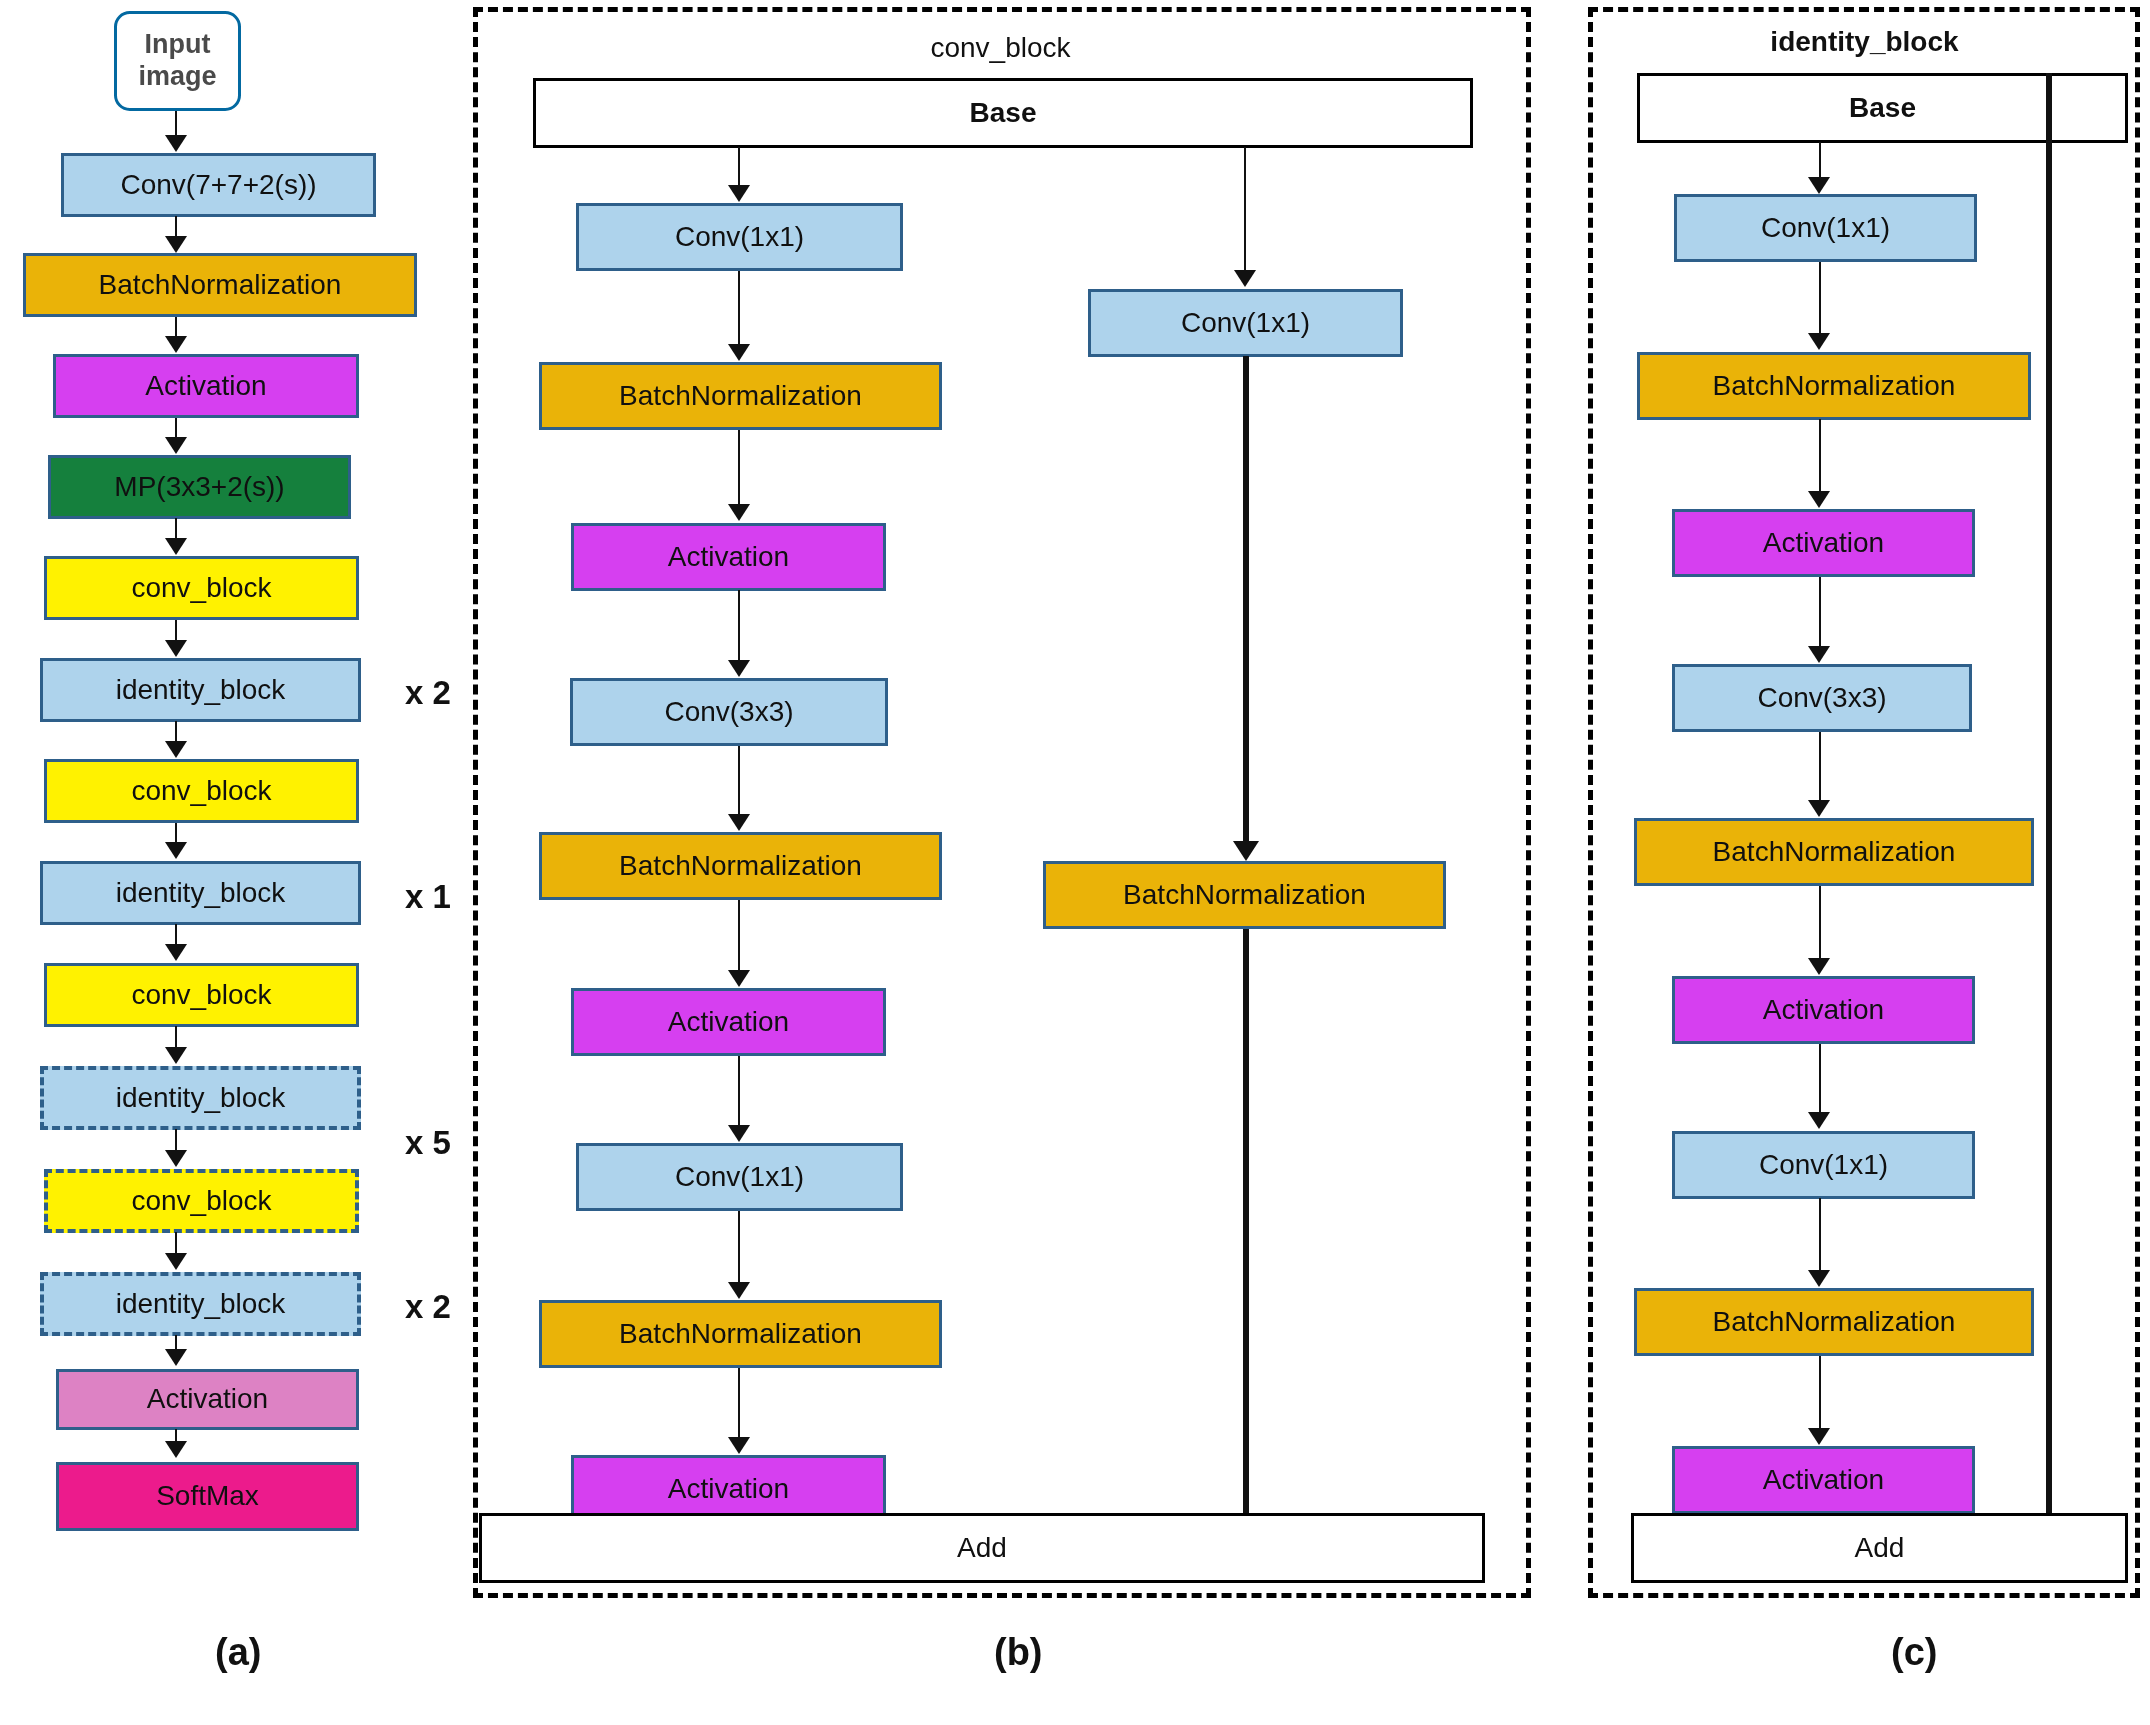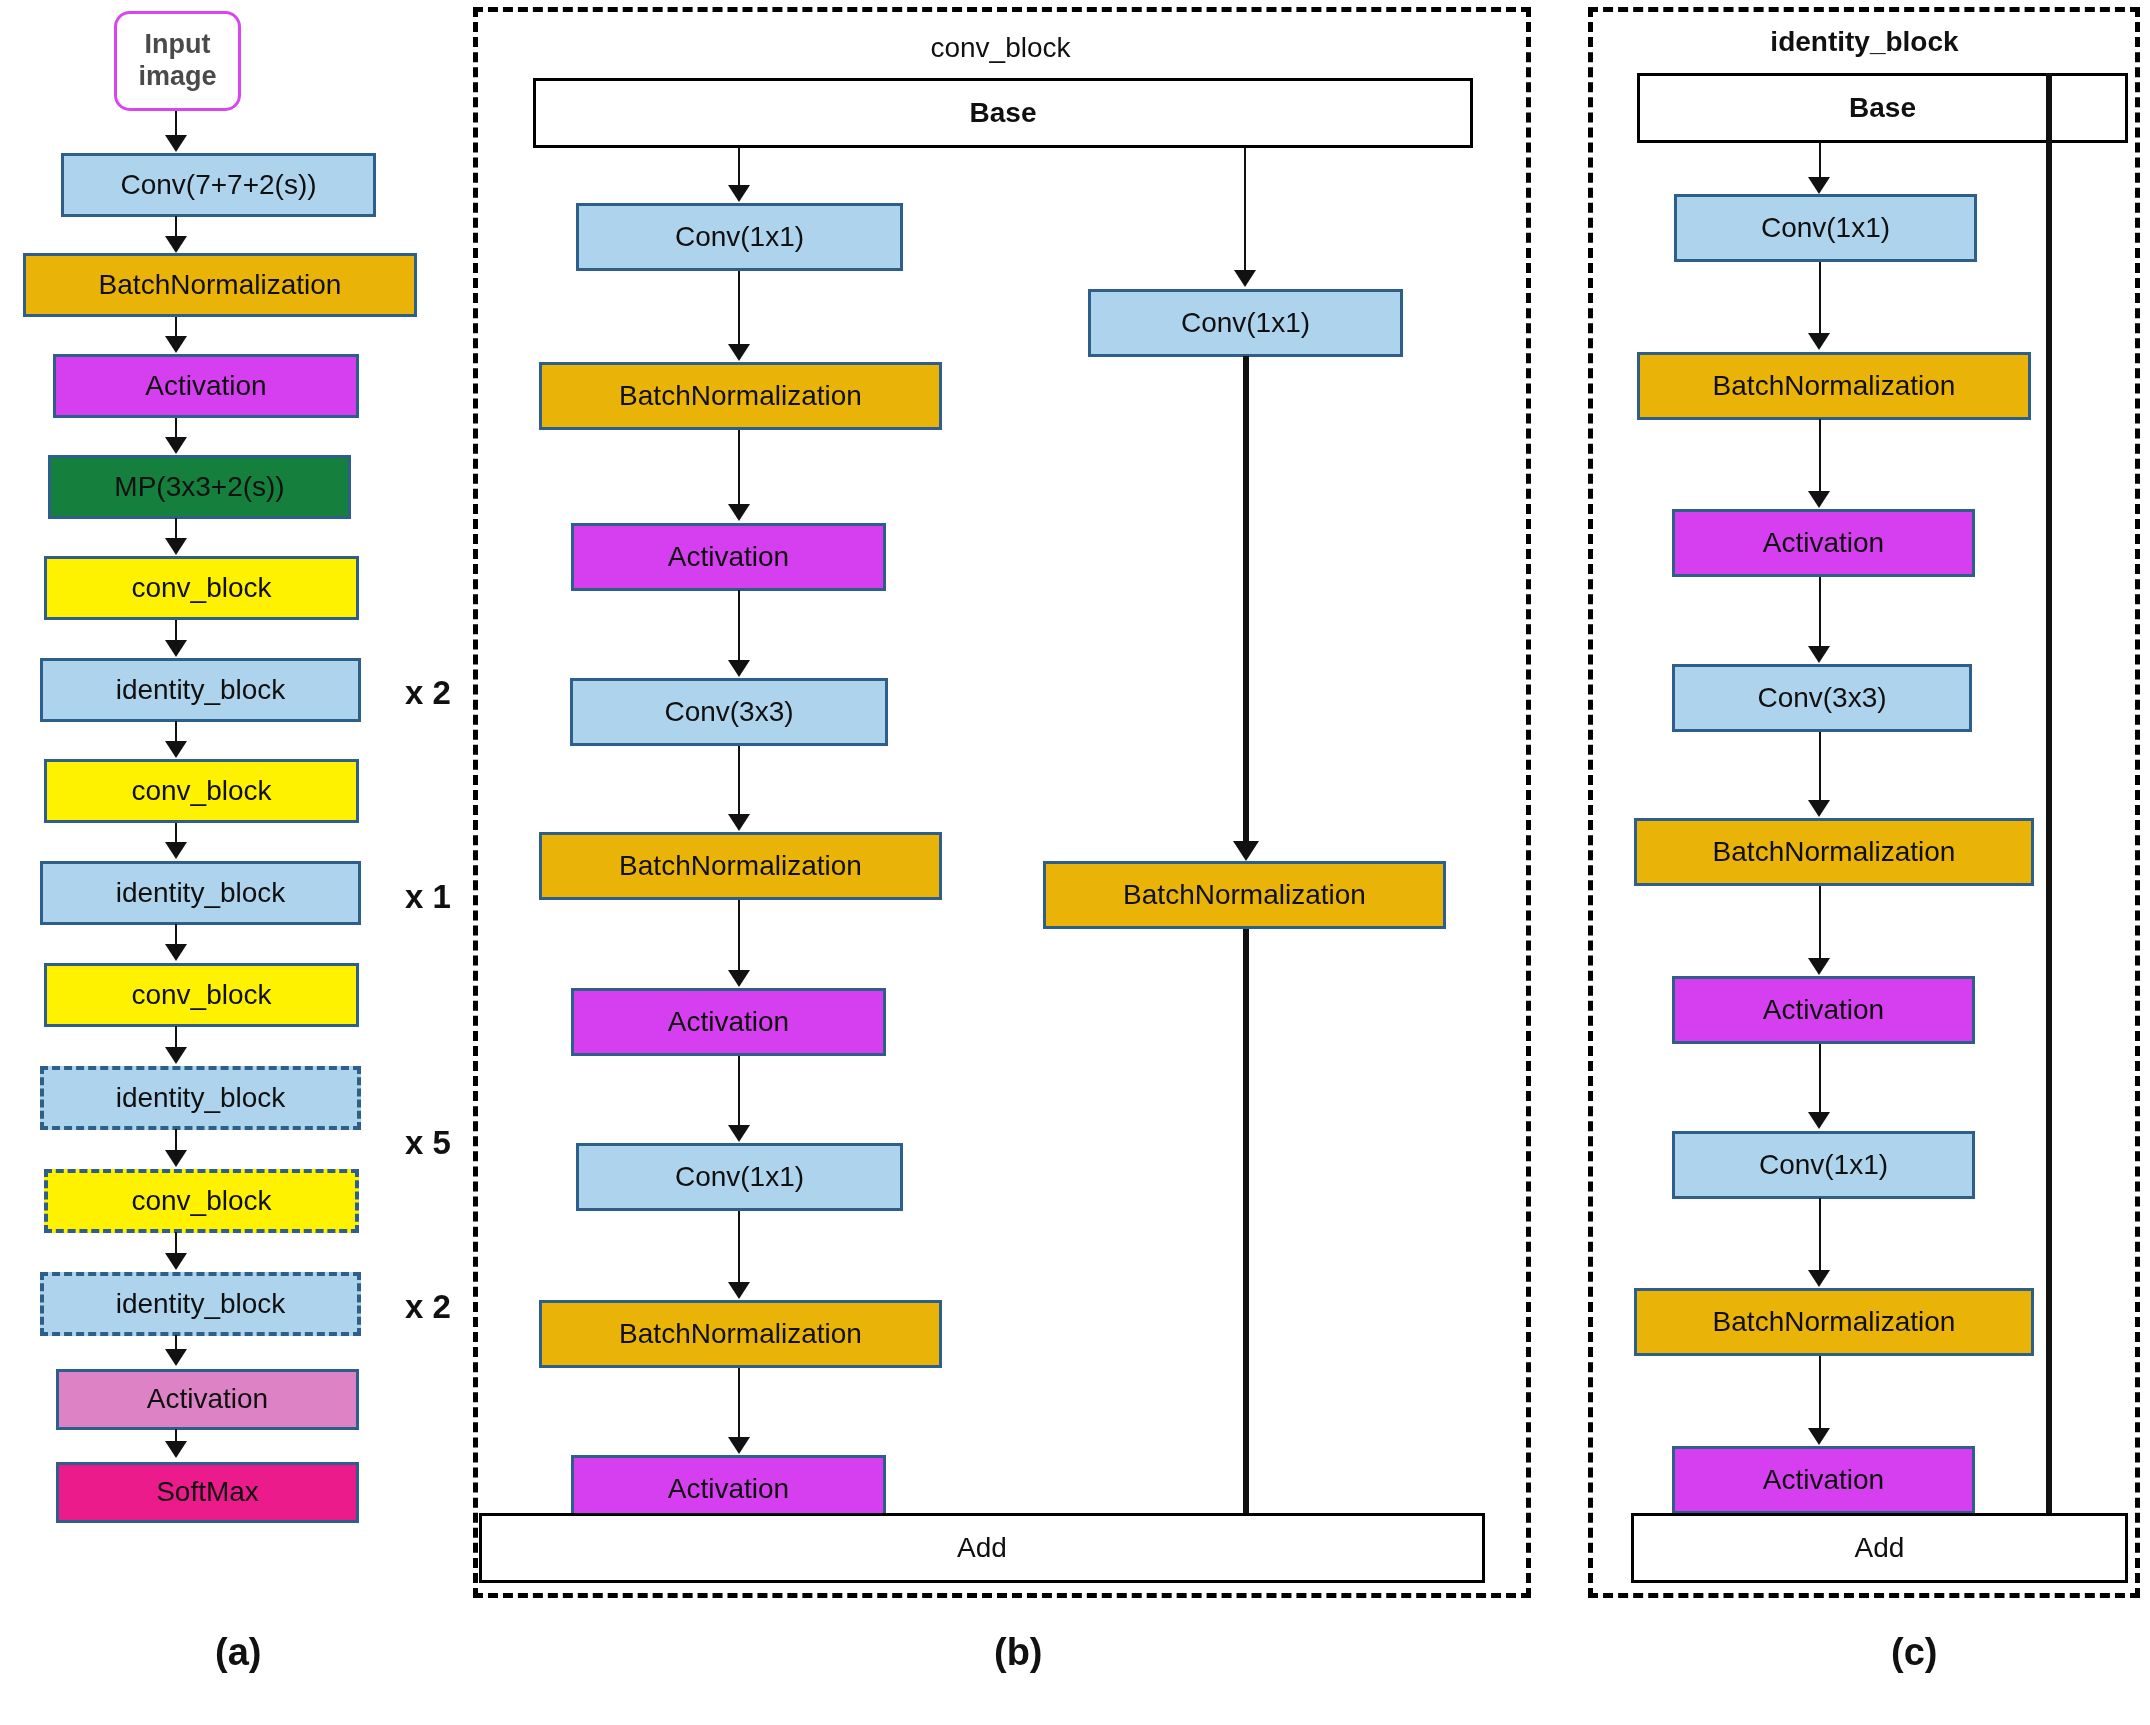--- a/index.html
+++ b/index.html
@@ -35,21 +35,21 @@
   .n-bn     { background:#eab308; }
   .n-act    { background:#d13ff0; background:#d63ff0; }
   .n-mp     { background:#15803d; }
   .n-convblk{ background:#fff200; }
   .n-idblk  { background:#aed3ec; }
   .n-avg    { background:#dd82c4; }
   .n-soft   { background:#ec1b8c; }
 
   .n-input{
     background:#ffffff;
-    border:3px solid #d946ef;
+    border:3px solid #0369a1;
     border-radius:15.8px;
     font-weight:bold;
     color:#4a4a4a;
     font-size:27px;
     line-height:1.18;
     white-space:normal;
   }
 
   .n-base, .n-add{
     background:#ffffff;
@@ -200,21 +200,21 @@
     <div class="repeat" style="left:405px;top:1288px;">x 2</div>
     <div class="vline" style="left:175px;top:1335px;height:17px;"></div>
     <div class="arrowhead" style="left:165px;top:1349px;"></div>
 
     <div class="node n-avg" style="left:56px;top:1369px;width:303px;height:61px;">
       <span>Activation</span>
     </div>
     <div class="vline" style="left:175px;top:1429px;height:15.8px;"></div>
     <div class="arrowhead" style="left:165px;top:1441px;"></div>
 
-    <div class="node n-soft" style="left:56px;top:1462px;width:303px;height:61px;">
+    <div class="node n-soft" style="left:56px;top:1462px;width:303px;height:69px;">
       <span>SoftMax</span>
     </div>
 
     <div class="caption" style="left:215px;top:1631px;">(a)</div>
   </div>
 
   <div>
 
     <div class="panel" style="left:473px;top:7.3px;width:1058px;height:1591px;"></div>
 

